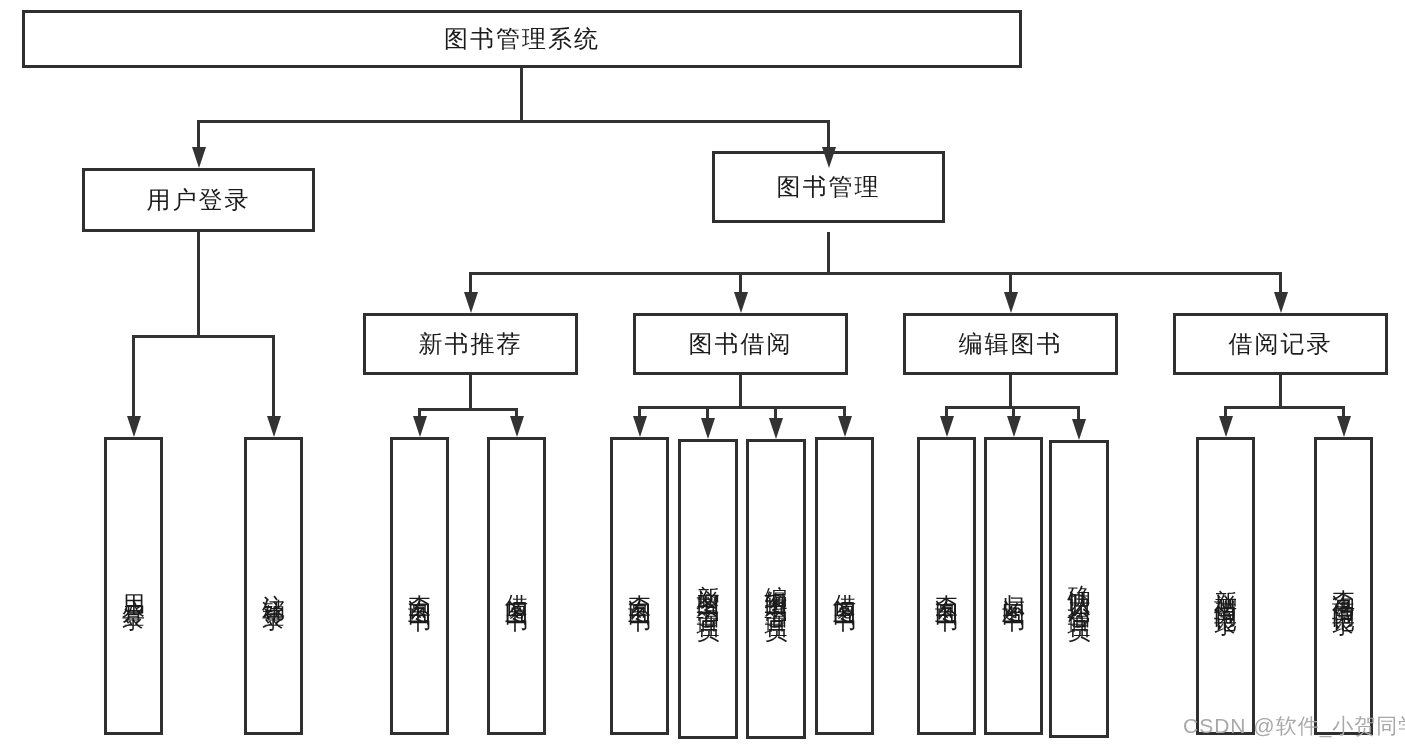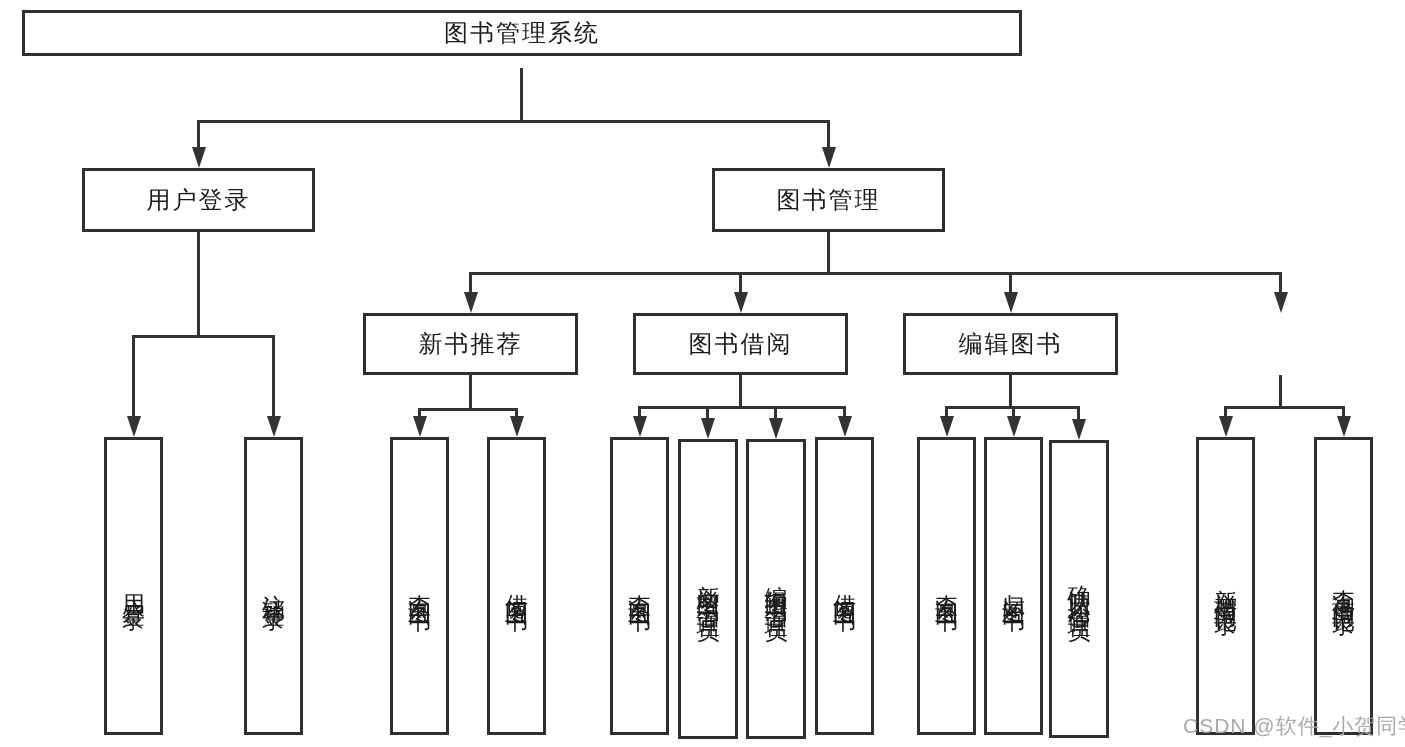--- a/index.html
+++ b/index.html
@@ -33,23 +33,23 @@
   .hline,.vline{position:absolute;background:#333333;}
   .hline{height:3px;}
   .vline{width:3px;}
   .arrow{
     position:absolute;width:0;height:0;
     border-left:7px solid transparent;
     border-right:7px solid transparent;
     border-top:21px solid #333333;
   }
   
-  #n-root          {left:22px;  top:10px;  width:1000px;height:46px;}
+  #n-root          {left:22px;  top:10px;  width:1000px;height:58px;}
   #n-user-login    {left:82px;  top:168px; width:233px; height:64px;}
-  #n-book-mgmt     {left:712px; top:168px; width:233px; height:64px;}
+  #n-book-mgmt     {left:712px; top:151px; width:233px; height:72px;}
   #n-new-books     {left:363px; top:313px; width:215px; height:62px;}
   #n-book-borrow   {left:633px; top:313px; width:215px; height:62px;}
   #n-current-borrow{left:903px; top:313px; width:215px; height:62px;}
   #n-borrow-records{left:1173px;top:313px; width:215px; height:62px;}
 
   #l-user-login {left:104px; top:437px;width:59px;height:298px;}
   #l-logout     {left:244px; top:437px;width:59px;height:298px;}
   #l-nb-query   {left:390px; top:437px;width:59px;height:298px;}
   #l-nb-borrow  {left:487px; top:437px;width:59px;height:298px;}
   #l-bb-query   {left:610px; top:437px;width:59px;height:298px;}
@@ -78,20 +78,21 @@
 <div class="canvas">
 
   <div class="box" id="n-root">图书管理系统</div>
 
   <div class="box" id="n-user-login">用户登录</div>
   <div class="box" id="n-book-mgmt">图书管理</div>
 
   <div class="box" id="n-new-books">新书推荐</div>
   <div class="box" id="n-book-borrow">图书借阅</div>
   <div class="box" id="n-current-borrow">编辑图书</div>
+  <div class="box" id="n-borrow-records">借阅记录</div>
 
   <div class="box leaf" id="l-user-login">用户登录</div>
   <div class="box leaf" id="l-logout">注销登录</div>
 
   <div class="box leaf" id="l-nb-query">查询图书</div>
   <div class="box leaf" id="l-nb-borrow">借阅图书</div>
 
   <div class="box leaf" id="l-bb-query">查询图书</div>
   <div class="box leaf" id="l-bb-add">新增图书（管理员）</div>
   <div class="box leaf" id="l-bb-edit">编辑图书（管理员）</div>

